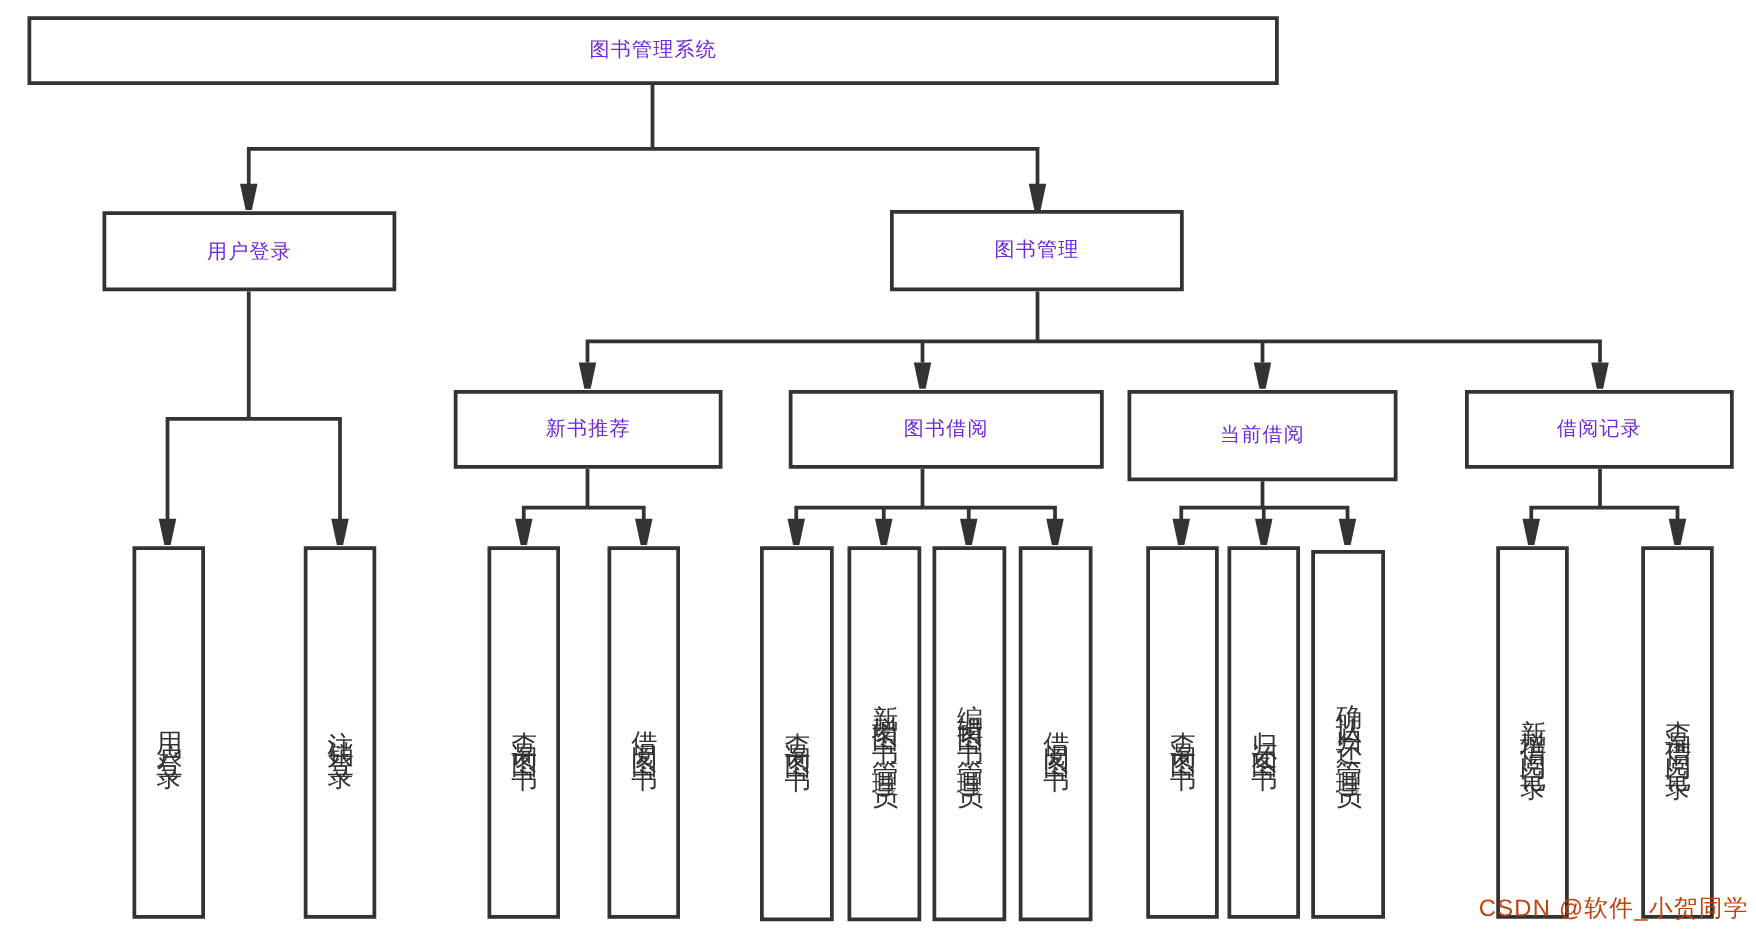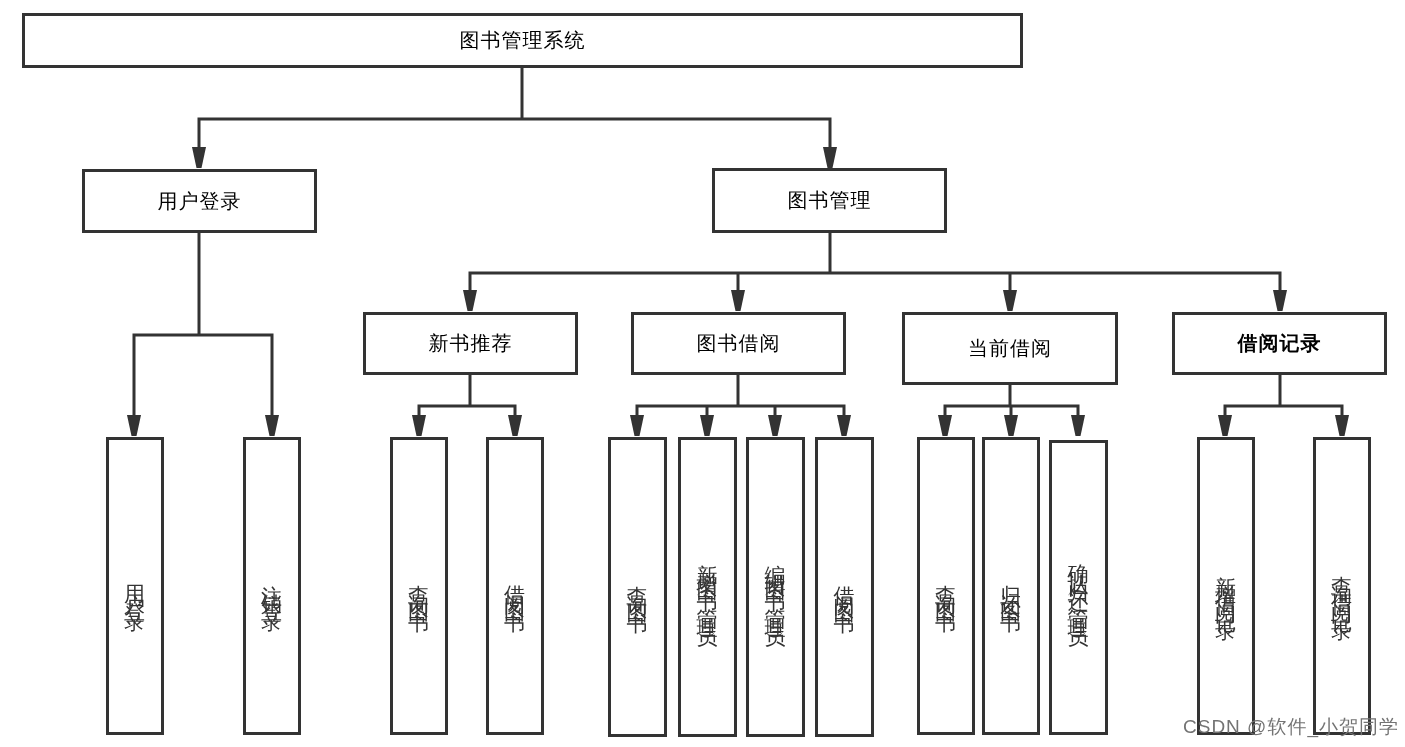--- a/index.html
+++ b/index.html
@@ -22,23 +22,23 @@
     position: absolute;
     box-sizing: border-box;
     border: 3px solid #333333;
     background: #ffffff;
     display: flex;
     align-items: center;
     justify-content: center;
     z-index: 2;
   }
   .hlabel {
-    font-size: 20px;
+    font-size: 16px;
     letter-spacing: 1px;
-    color: #000000;
+    color: #6d28d9;
     white-space: nowrap;
   }
   .leaf {
     position: absolute;
     box-sizing: border-box;
     border: 3px solid #333333;
     background: #ffffff;
     width: 58px;
     height: 298px;
     top: 437px;
@@ -55,21 +55,21 @@
     line-height: 1;
     color: #333333;
     white-space: nowrap;
   }
   .watermark {
     position: absolute;
     left: 1183px;
     top: 714px;
     font-size: 19px;
     letter-spacing: 1px;
-    color: #737373;
+    color: #c2410c;
     z-index: 5;
     white-space: nowrap;
   }
 </style>
 </head>
 <body>
 
 <div id="canvas">
 
   <svg id="wires" viewBox="0 0 1405 747" xmlns="http://www.w3.org/2000/svg">
@@ -131,27 +131,27 @@
   <div class="hbox" style="left:82px; top:169px; width:235px; height:64px;">
     <span class="hlabel">用户登录</span>
   </div>
   <div class="hbox" style="left:363px; top:312px; width:215px; height:63px;">
     <span class="hlabel">新书推荐</span>
   </div>
 
   <div class="hbox" style="left:712px; top:168px; width:235px; height:65px;">
     <span class="hlabel">图书管理</span>
   </div>
-  <div class="hbox" style="left:631px; top:312px; width:215px; height:63px;text-align:center;">
+  <div class="hbox" style="left:631px; top:312px; width:252px; height:63px;text-align:center;">
     <span class="hlabel">图书借阅</span>
   </div>
   <div class="hbox" style="left:902px; top:312px; width:216px; height:73px;">
     <span class="hlabel">当前借阅</span>
   </div>
-  <div class="hbox" style="left:1172px; top:312px; width:215px; height:63px;font-weight:bold;">
+  <div class="hbox" style="left:1172px; top:312px; width:215px; height:63px;">
     <span class="hlabel">借阅记录</span>
   </div>
 
   <div class="leaf" style="left:106px;">
     <span class="vlabel">用户登录</span>
   </div>
   <div class="leaf" style="left:243px;">
     <span class="vlabel">注销登录</span>
   </div>
   <div class="leaf" style="left:390px;">

